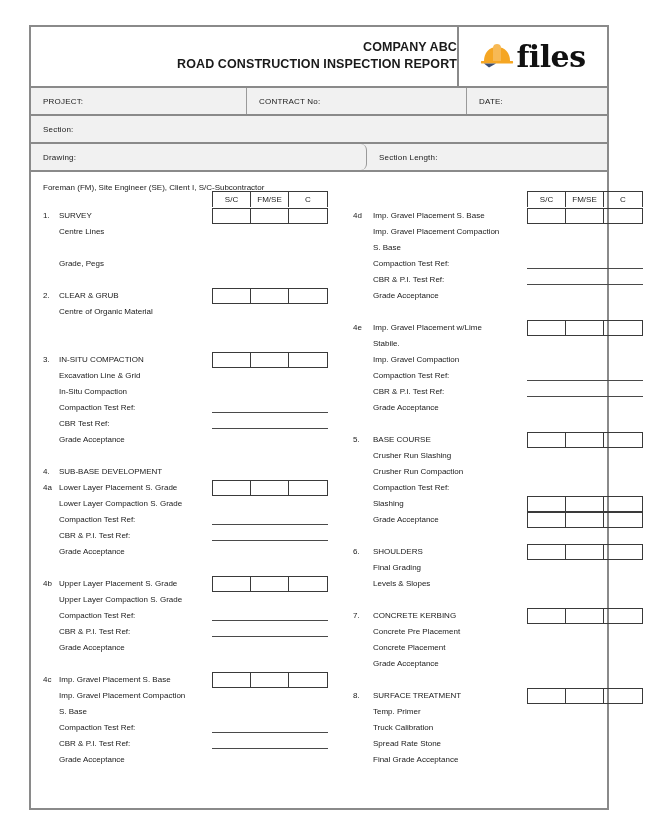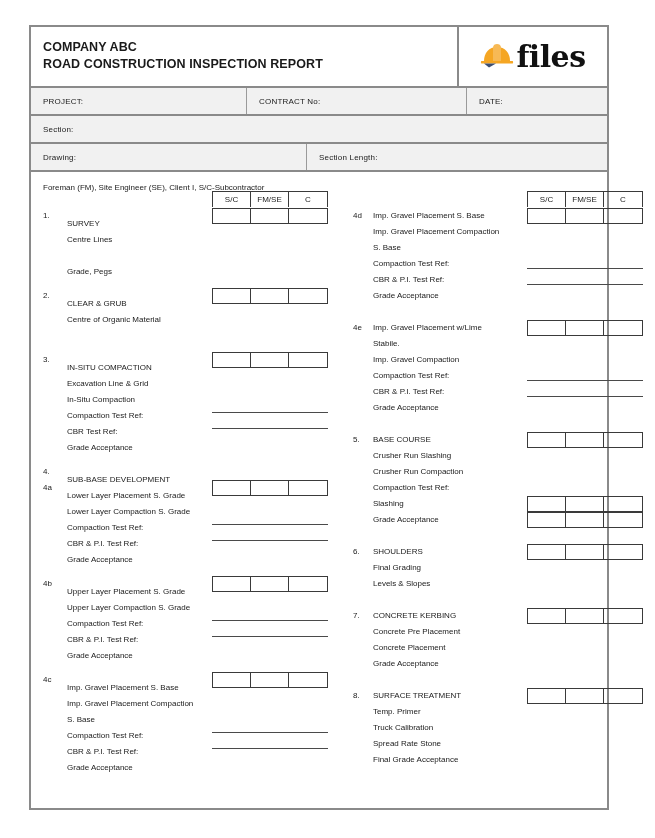--- a/index.html
+++ b/index.html
@@ -28,20 +28,21 @@
   
   .title-band {
     display: flex;
     height: 61px;
     border-bottom: 2px solid #8a8a8a;
   }
   .title-text {
     flex: 1;
     padding: 12px 0 0 12px;
     border-right: 2px solid #8a8a8a;
+    text-align: right;
   }
   .title-line {
     font-size: 12.5px;
     font-weight: bold;
     color: #1a1a1a;
     letter-spacing: .1px;
     line-height: 17px;
   }
   .logo-cell {
     width: 148px;
@@ -76,21 +77,21 @@
     padding-left: 12px;
     font-size: 8px;
     color: #1a1a1a;
     letter-spacing: .2px;
   }
   .infocell.b { border-right: 1px solid #9a9a9a; }
   .c-project  { width: 216px; }
   .c-contract { width: 220px; }
   .c-date     { flex: 1; }
   .c-section  { flex: 1; }
-  .c-drawing  { width: 276px; }
+  .c-drawing  { width: 336px; border-radius: 6px; }
   .c-seclen   { flex: 1; }
 
   
   .body-area {
     position: relative;
     height: 606px;
     padding: 0;
   }
   .legend {
     position: absolute;
@@ -119,21 +120,21 @@
     left: 12px; top: 3px;
     width: 16px;
     font-size: 8px;
   }
   .row .txt {
     position: absolute;
     top: 3px;
     font-size: 8px;
     white-space: nowrap;
   }
-  .col-left  .row .txt { left: 36px; margin-top: 8px; }
+  .col-left  .row .txt { left: 28px; }
   .col-right .row .txt { left: 42px; }
   .col-right .row .num { left: 22px; }
 
   
   .boxes {
     position: absolute;
     top: 0px;
     display: flex;
     height: 16px;
     border: 1px solid #3a3a3a;

